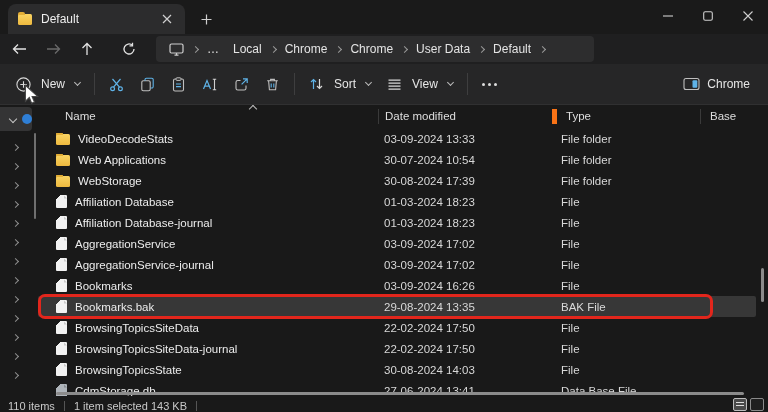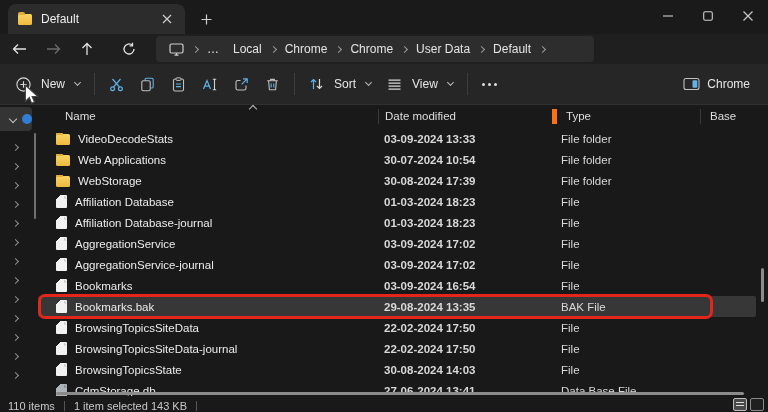--- a/index.html
+++ b/index.html
@@ -50,21 +50,21 @@
   .hcol.c2 { width:174px; padding-left:6px; border-left:1px solid #3a3a3a; }
   .hcol.c3 { width:148px; padding-left:9px; border-left:5px solid #f97316; }
   .hcol.c4 { flex:1; padding-left:9px; border-left:1px solid #3a3a3a; }
   .sort-caret { position:absolute; left:212px; top:1px; width:6px; height:6px; border-left:1.3px solid #bbb; border-top:1.3px solid #bbb; transform:rotate(45deg); }
 
   .rows { position:relative; }
   .row { display:flex; height:21px; align-items:center; font-size:11.5px; position:relative; margin-right:12px; border-radius:2px;justify-content:space-between; }
   .row.selected { background:#373737; }
   .cell { white-space:nowrap; overflow:hidden; }
   .c-namewrap { width:340px; display:flex; align-items:center; gap:8px; padding-left:18px; color:#ececec; }
-  .c-date { width:174px; padding-left:6px; color:#d8d8d8;font-weight:bold; }
+  .c-date { width:174px; padding-left:6px; color:#d8d8d8; }
   .c-type { width:148px; padding-left:9px; color:#d8d8d8; }
   .c-size { flex:1; padding-left:9px; color:#d8d8d8; }
 
   .fi { flex:none; position:relative; }
   .fi-folder { width:14px; height:11px; background:linear-gradient(#f9d463,#eeb93f); border-radius:1.5px; margin-top:1px; }
   .fi-folder::before { content:''; position:absolute; top:-2px; left:0; width:7px; height:3px; background:#e3ae36; border-radius:2px 2px 0 0; }
   .fi-file { width:11px; height:13px; background:linear-gradient(135deg,transparent 3.5px,#f2f2f2 0); border-radius:1px; }
   .fi-file::before { content:''; position:absolute; top:0; right:0; width:3.5px; height:3.5px; background:#c9c9c9; clip-path:polygon(0 0,100% 100%,0 100%); }
   .fi-db { width:11px; height:13px; background:linear-gradient(135deg,transparent 3.5px,#aeb4ba 0); border-radius:1px; }
   .fi-db::before { content:''; position:absolute; top:0; right:0; width:3.5px; height:3.5px; background:#848a90; clip-path:polygon(0 0,100% 100%,0 100%); }
@@ -342,21 +342,21 @@
     </span>
     <span class="cell c-date">03-09-2024 17:02</span>
     <span class="cell c-type">File</span>
     <span class="cell c-size"></span>
   </div>
         <div class="row">
     <span class="cell c-namewrap">
       <span class="fi fi-file"></span>
       <span class="c-name">Bookmarks</span>
     </span>
-    <span class="cell c-date">03-09-2024 16:54</span>
+    <span class="cell c-date">03-09-2024 16:26</span>
     <span class="cell c-type">File</span>
     <span class="cell c-size"></span>
   </div>
         <div class="row selected">
     <span class="cell c-namewrap">
       <span class="fi fi-file"></span>
       <span class="c-name">Bookmarks.bak</span>
     </span>
     <span class="cell c-date">29-08-2024 13:35</span>
     <span class="cell c-type">BAK File</span>

